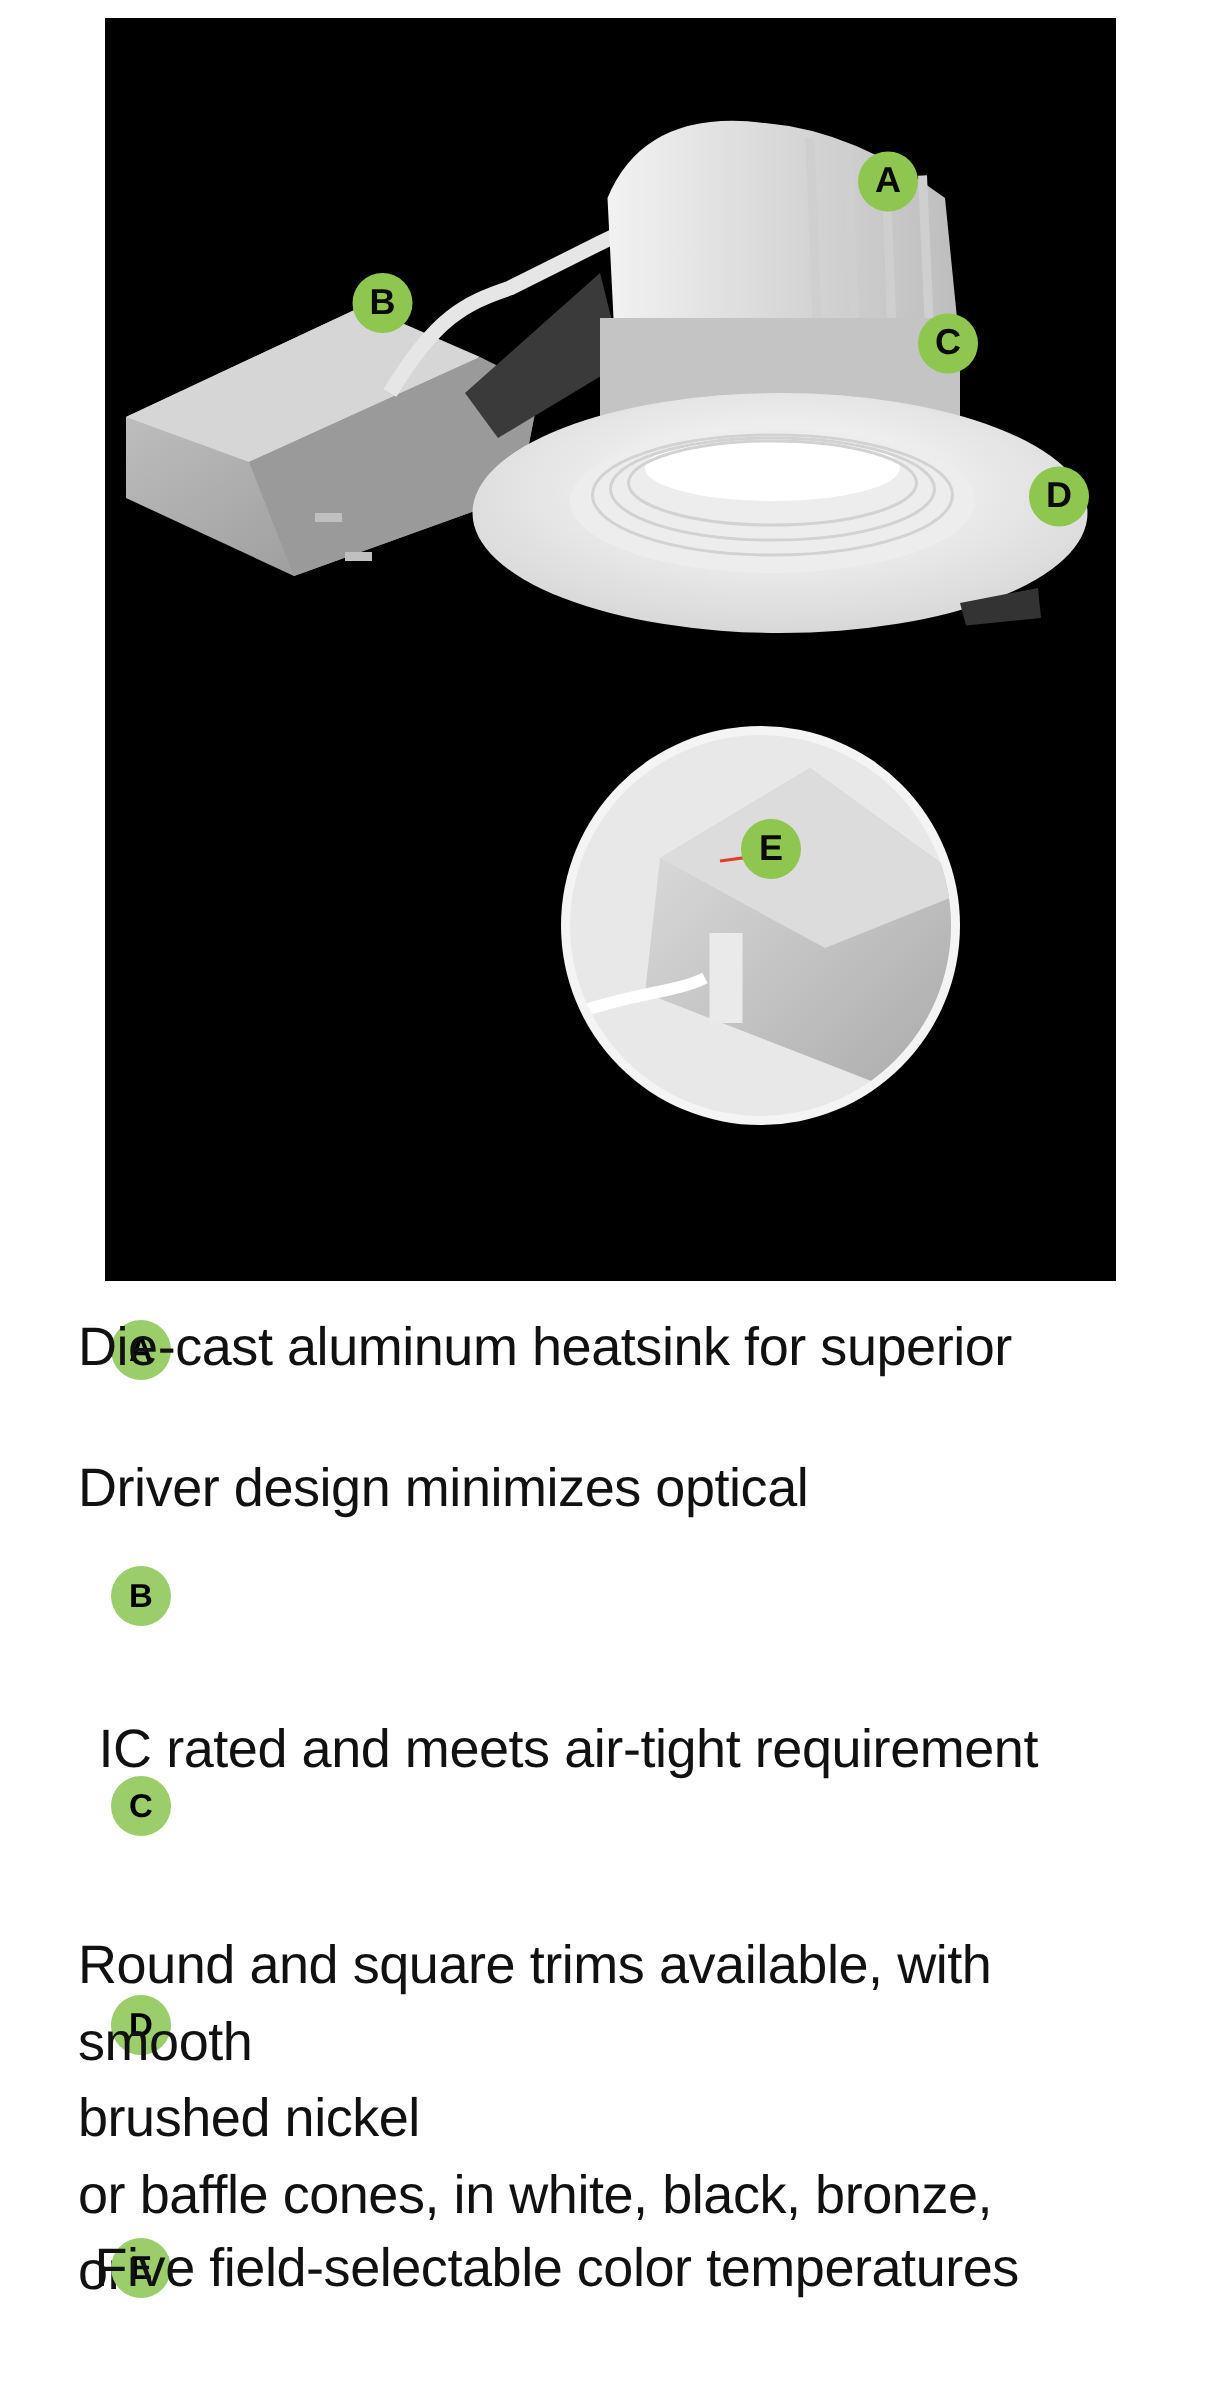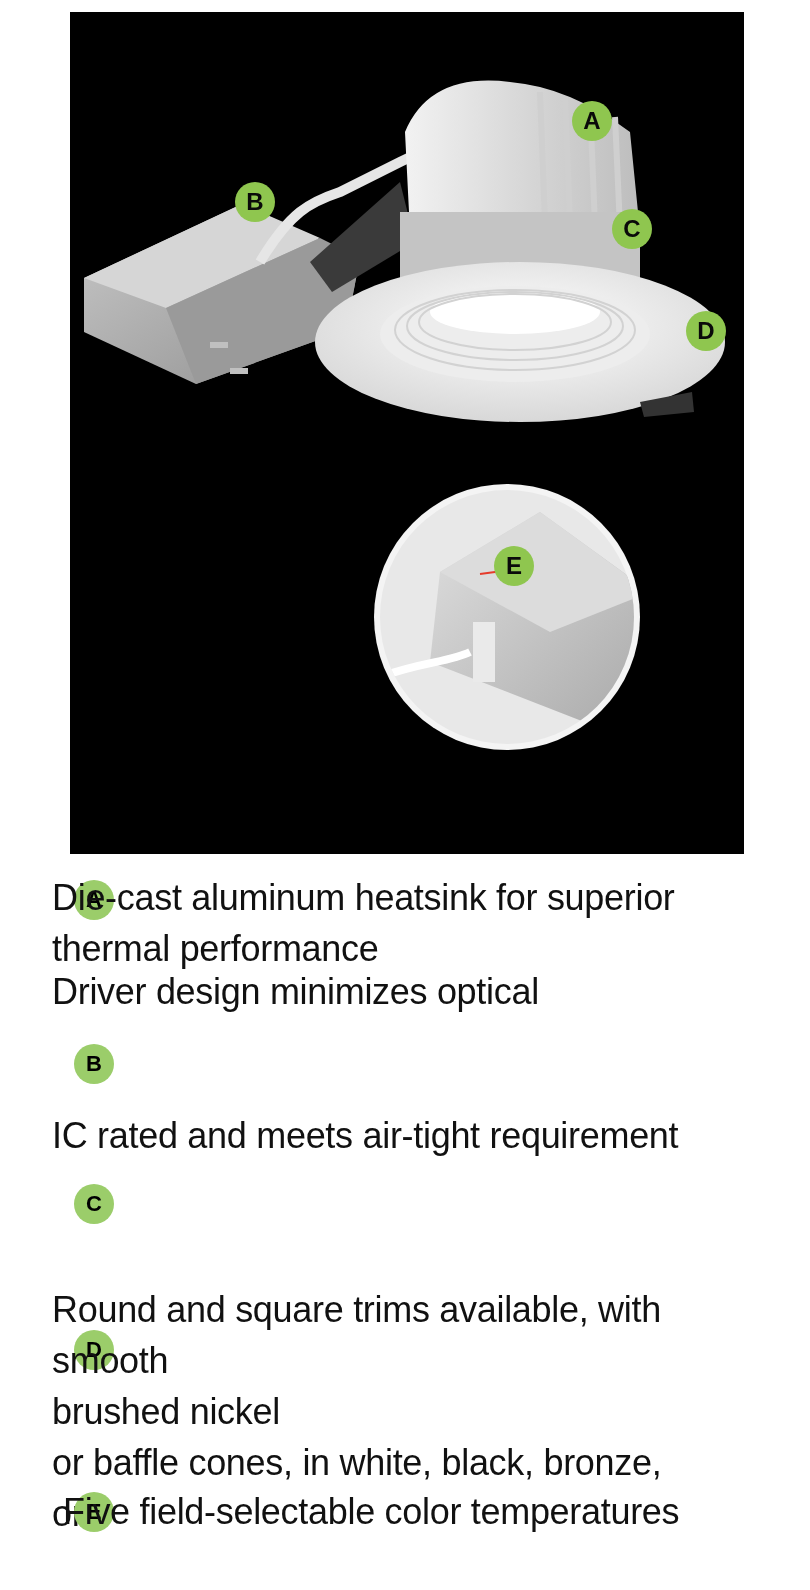--- a/index.html
+++ b/index.html
@@ -86,34 +86,33 @@
   <div class="callout" style="left:542px;top:197px;">C</div>
   <div class="callout" style="left:616px;top:299px;">D</div>
   <div class="callout" style="left:424px;top:534px;">E</div>
 </div>
 
 <div class="feature" style="top:880px;">
   <div class="badge">A</div>
 </div>
 <div class="ftext" style="top:872px;">
   <div>Die-cast aluminum heatsink for superior</div>
-  <div>thermal performance</div>
 </div>
 
 <div class="feature" style="top:1044px;">
   <div class="badge">B</div>
 </div>
 <div class="ftext" style="top:966px;">
   <div>Driver design minimizes optical</div>
 </div>
 
 <div class="feature" style="top:1184px;">
   <div class="badge">C</div>
 </div>
-<div class="ftext" style="top:1110px;">
+<div class="ftext" style="top:1140px;text-align:right;">
   <div>IC rated and meets air-tight requirement</div>
 </div>
 
 <div class="feature" style="top:1330px;">
   <div class="badge">D</div>
 </div>
 <div class="ftext" style="top:1284px;">
   <div>Round and square trims available, with smooth</div>
   <div>brushed nickel</div>
   <div>or baffle cones, in white, black, bronze, or</div>

